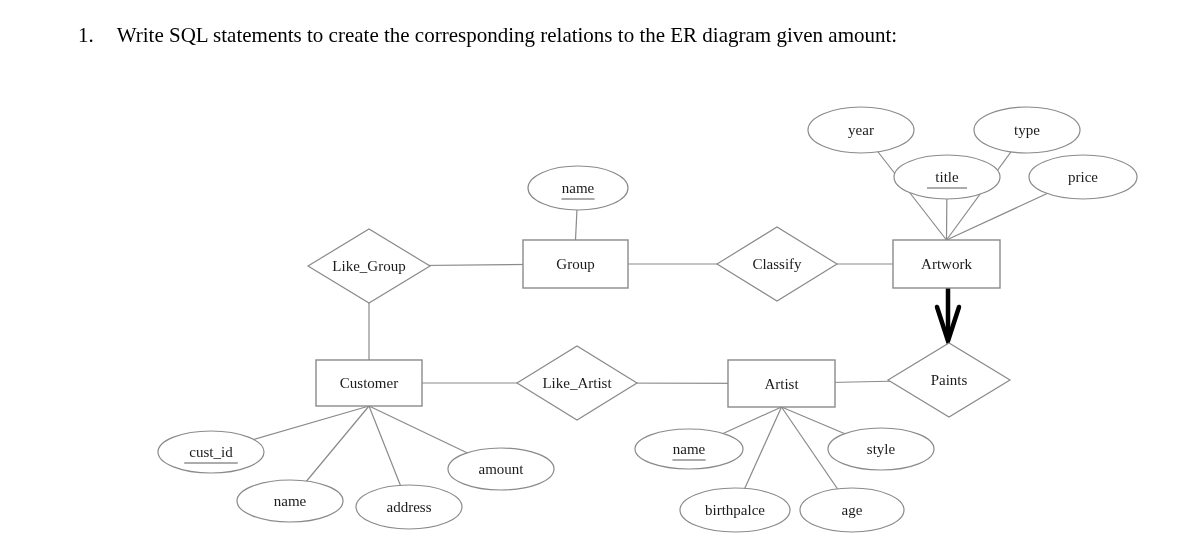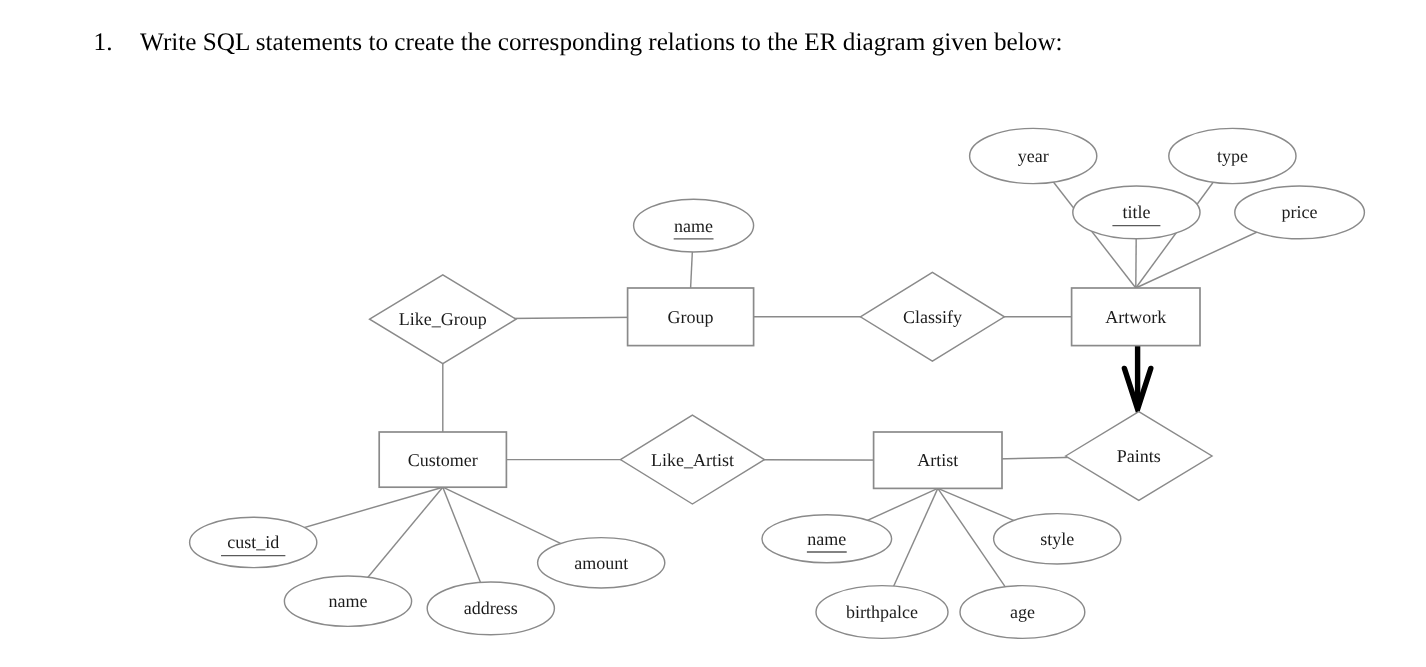--- a/index.html
+++ b/index.html
@@ -27,21 +27,21 @@
     font-size: 15px;
     fill: #1b1b1b;
   }
 </style>
 </head>
 <body>
 
 <div id="page">
   <div id="question-heading">
     <span class="q-number">1.</span>
-    <span class="q-text">Write SQL statements to create the corresponding relations to the ER diagram given below:</span>
+    <span class="q-text">Write SQL statements to create the corresponding relations to the ER diagram given amount:</span>
   </div>
   <svg id="er-svg" width="1188" height="556" viewBox="0 0 1188 556" xmlns="http://www.w3.org/2000/svg">
       <line x1="369" y1="266" x2="575.5" y2="264" stroke="#8a8a8a" stroke-width="1.2"></line>
       <line x1="575.5" y1="264" x2="777" y2="264" stroke="#8a8a8a" stroke-width="1.2"></line>
       <line x1="777" y1="264" x2="946.5" y2="264" stroke="#8a8a8a" stroke-width="1.2"></line>
       <line x1="369" y1="266" x2="369" y2="383" stroke="#8a8a8a" stroke-width="1.2"></line>
       <line x1="369" y1="383" x2="577" y2="383" stroke="#8a8a8a" stroke-width="1.2"></line>
       <line x1="577" y1="383" x2="781.5" y2="383.5" stroke="#8a8a8a" stroke-width="1.2"></line>
       <line x1="781.5" y1="383.5" x2="949" y2="380" stroke="#8a8a8a" stroke-width="1.2"></line>
       <line x1="861" y1="130" x2="946.5" y2="240" stroke="#8a8a8a" stroke-width="1.2"></line>

